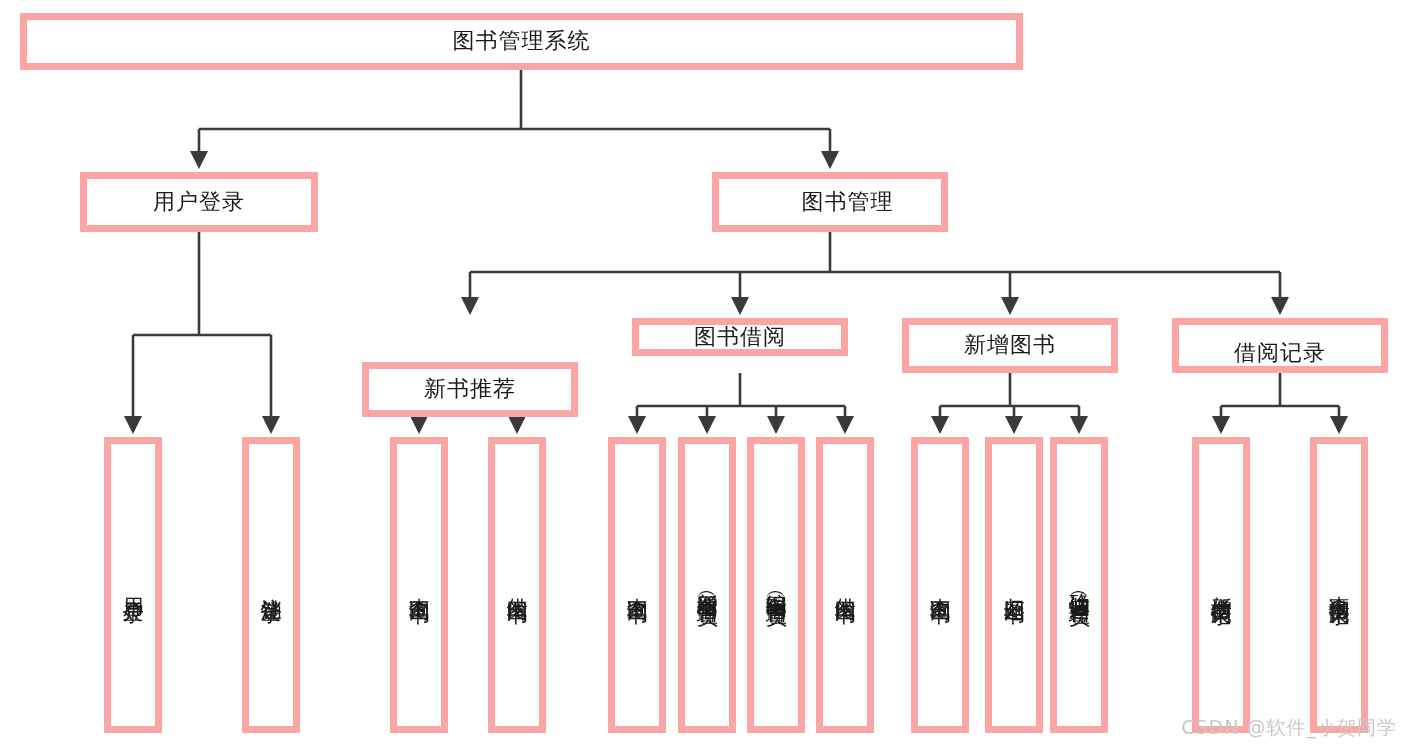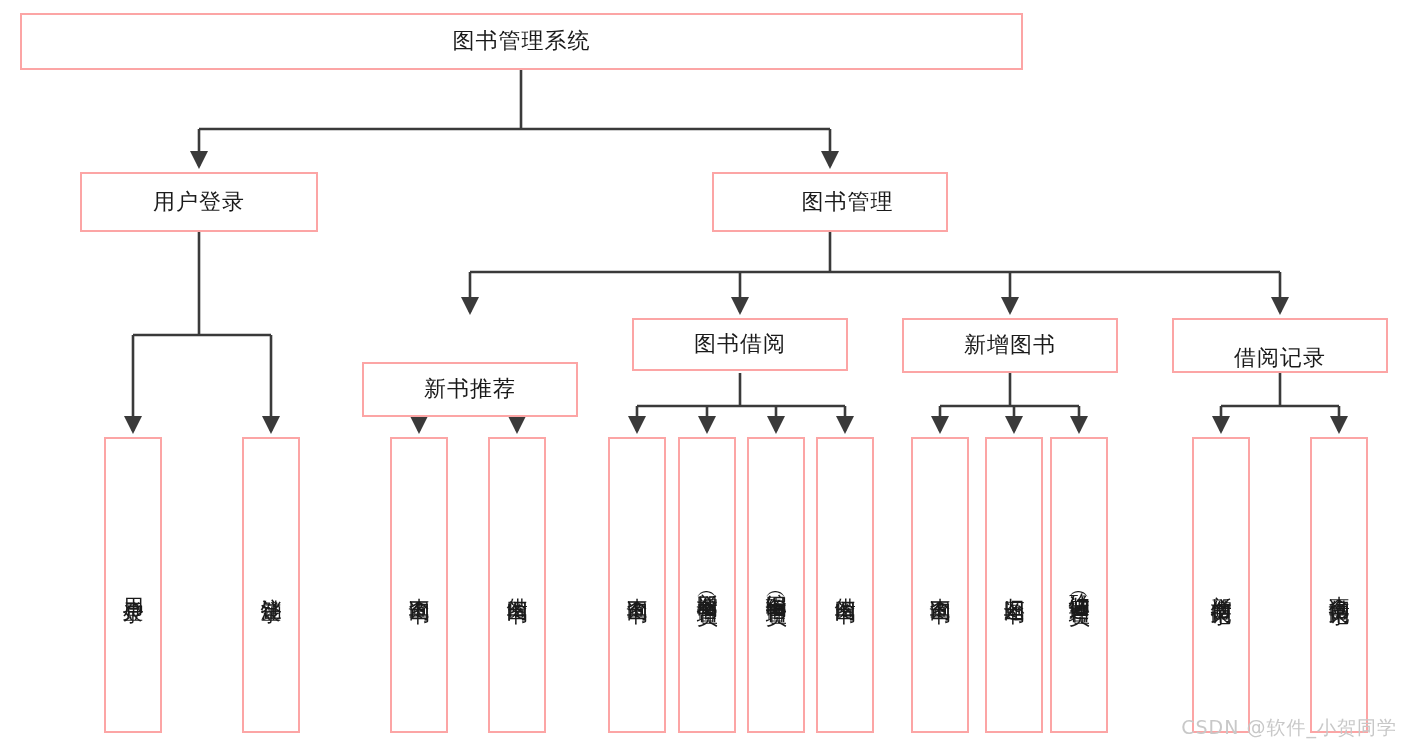--- a/index.html
+++ b/index.html
@@ -22,21 +22,21 @@
     position: absolute;
     left: 0;
     top: 0;
     width: 1405px;
     height: 747px;
     pointer-events: none;
   }
   .node {
     position: absolute;
     box-sizing: border-box;
-    border: 2px solid #fca5a5;
+    border: 7px solid #fca5a5;
     background: #ffffff;
     display: flex;
     align-items: center;
     justify-content: center;
     text-align: center;
     color: #1a1a1a;
     z-index: 2;
   }
   .node.horiz {
     font-size: 22px;
@@ -134,21 +134,21 @@
         <span>用户登录</span>
       </div>
       <div class="node horiz" style="left: 712px; top: 172px; width: 236px; height: 60px; padding-left: 35px;">
         <span>图书管理</span>
       </div>
     </div>
   <div id="level3-nodes">
       <div class="node horiz" style="left: 362px; top: 318px; width: 216px; height: 55px; margin-top: 44px;">
         <span>新书推荐</span>
       </div>
-      <div class="node horiz" style="left: 632px; top: 318px; width: 216px; height: 53px;">
+      <div class="node horiz" style="left: 632px; top: 318px; width: 216px; height: 38px;">
         <span>图书借阅</span>
       </div>
       <div class="node horiz" style="left: 902px; top: 318px; width: 216px; height: 55px;">
         <span>新增图书</span>
       </div>
       <div class="node horiz" style="left: 1172px; top: 318px; width: 216px; height: 55px; align-items: flex-end;">
         <span>借阅记录</span>
       </div>
     </div>
   <div id="leaf-nodes">

